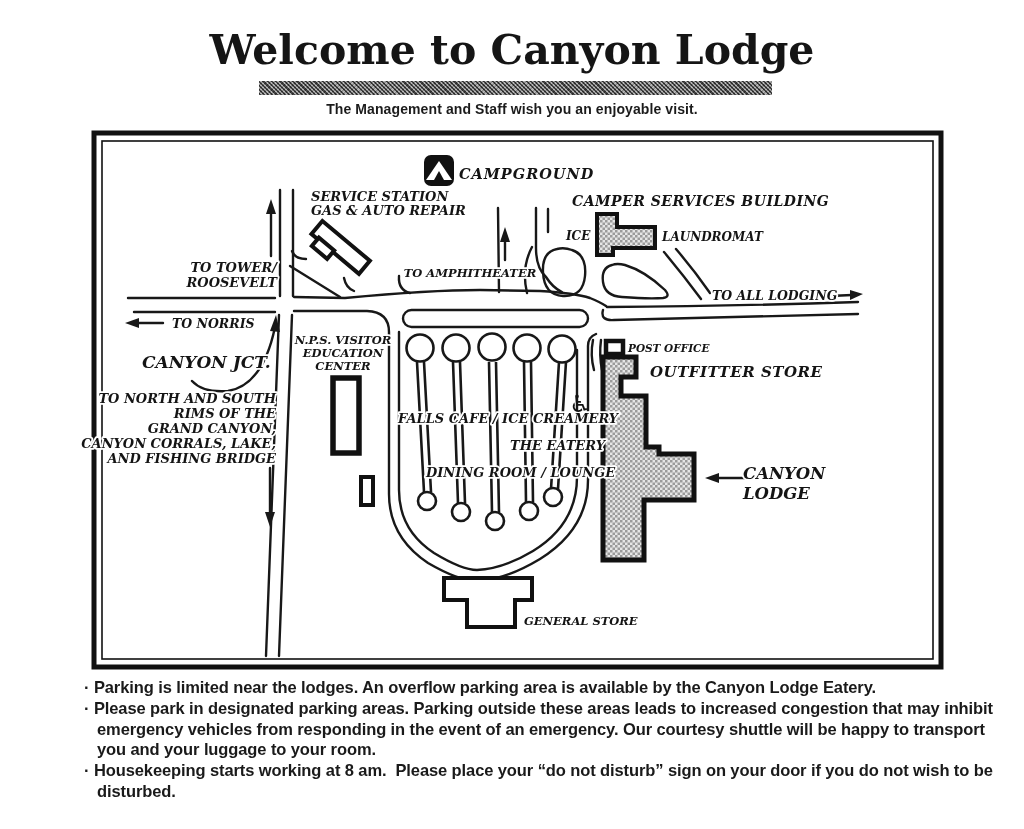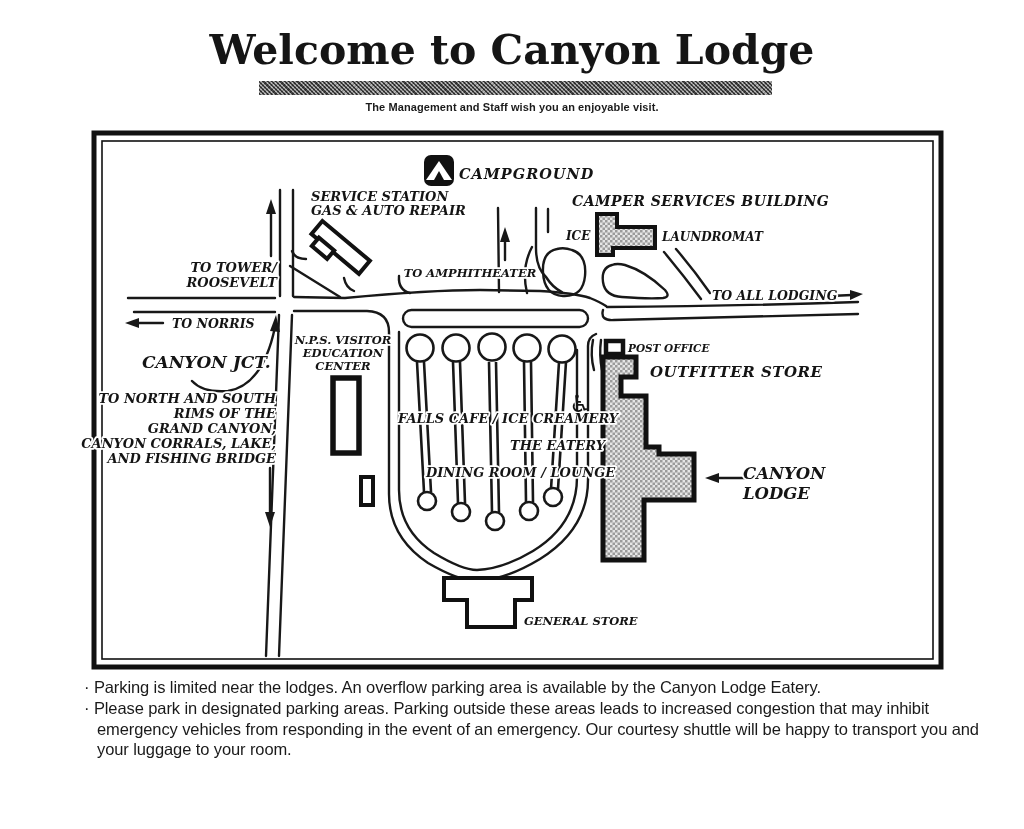--- a/index.html
+++ b/index.html
@@ -6,27 +6,27 @@
   .page{position:relative;width:1024px;height:829px;background:#fff;overflow:hidden;
         font-family:"Liberation Sans",sans-serif;color:#1a1a1a;}
   .title{position:absolute;top:26px;left:0;width:100%;text-align:center;
          font-family:"DejaVu Serif",serif;font-weight:bold;font-size:41px;
          letter-spacing:0;color:#151515;}
   .title-bar{position:absolute;left:259px;top:81px;width:513px;height:14px;
          background-color:#9a9a9a;
          background-image:repeating-linear-gradient(45deg,rgba(0,0,0,.55) 0 1.5px,rgba(255,255,255,.28) 1.5px 3px),
                           repeating-linear-gradient(-45deg,rgba(0,0,0,.35) 0 1.5px,transparent 1.5px 3px);}
   .subtitle{position:absolute;top:101px;left:0;width:100%;text-align:center;
-         font-size:11px;font-weight:bold;letter-spacing:.1px;color:#1b1b1b;}
+         font-size:14px;font-weight:bold;letter-spacing:.1px;color:#1b1b1b;}
   .map-svg{position:absolute;left:0;top:0;width:1024px;height:829px;}
   .mlabel{font-family:"DejaVu Serif",serif;font-style:italic;font-weight:bold;
           fill:#141414;stroke:#ffffff;stroke-width:3.6px;paint-order:stroke;
           stroke-linejoin:round;}
   .notes{position:absolute;left:84px;top:677px;width:916px;font-size:16.5px;
-         font-weight:normal;line-height:20.8px;letter-spacing:-.1px;color:#1a1a1a;}
+         font-weight:bold;line-height:20.8px;letter-spacing:-.1px;color:#1a1a1a;}
   .note{padding-left:13px;text-indent:-13px;}
   .note-text{white-space:pre-wrap;}
 </style>
 </head>
 <body>
 
 <div class="page">
 
   <div class="title">Welcome to Canyon Lodge</div>
   <div class="title-bar"></div>
@@ -158,15 +158,16 @@
       <text class="mlabel" x="743" y="479" font-size="16.5">CANYON</text>
       <text class="mlabel" x="743" y="499" font-size="16.5">LODGE</text>
       <text class="mlabel" x="524" y="625" font-size="11.5">GENERAL STORE</text>
       <text x="569" y="412" font-size="24" fill="#111" style="font-family:'DejaVu Sans',sans-serif;">♿</text>
     </g>
   </svg>
 
   <div class="notes">
     <div class="note"><span>·</span> <span class="note-text">Parking is limited near the lodges. An overflow parking area is available by the Canyon Lodge Eatery.</span></div>
     <div class="note"><span>·</span> <span class="note-text">Please park in designated parking areas. Parking outside these areas leads to increased congestion that may inhibit emergency vehicles from responding in the event of an emergency. Our courtesy shuttle will be happy to transport you and your luggage to your room.</span></div>
+    <div class="note"><span>·</span> <span class="note-text">Housekeeping starts working at 8 am.  Please place your “do not disturb” sign on your door if you do not wish to be disturbed.</span></div>
   </div>
 
 </div>
 
 </body></html>

